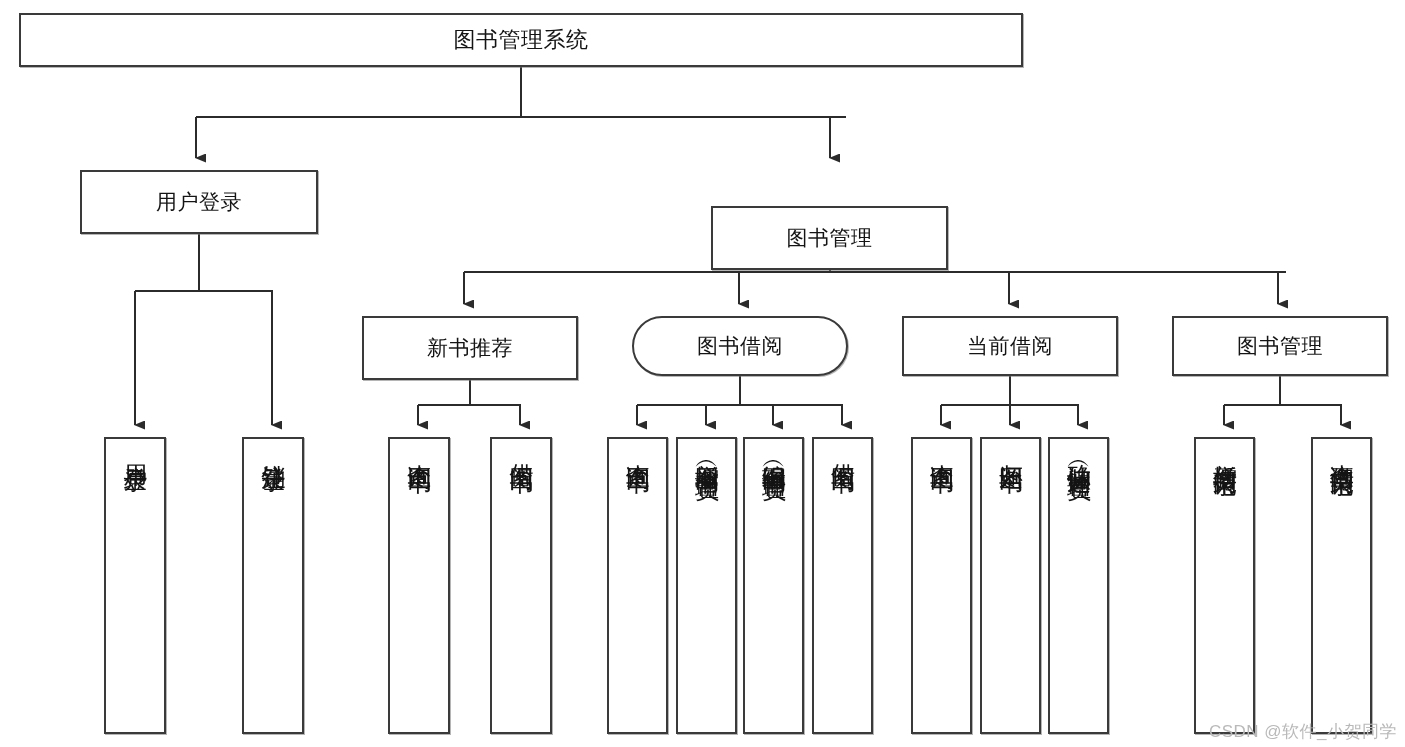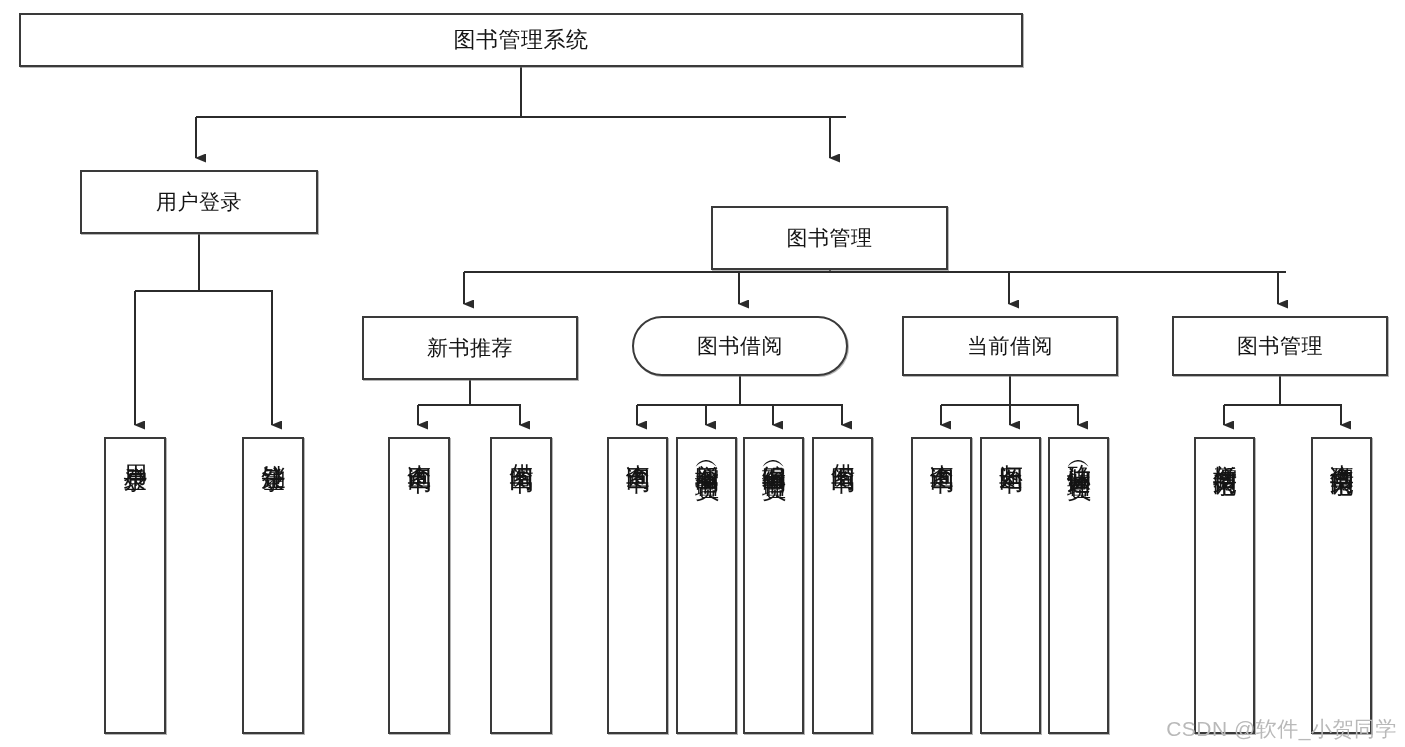--- a/index.html
+++ b/index.html
@@ -72,21 +72,21 @@
     line-height: 1.04;
     letter-spacing: 2px;
     white-space: nowrap;
     color: #141414;
   }
   
   #watermark {
     position: absolute;
     right: 8px;
     bottom: 4px;
-    font-size: 21px;
+    font-size: 17px;
     color: #b9b9b9;
     letter-spacing: 0.5px;
     user-select: none;
     white-space: nowrap;
   }
 </style>
 </head>
 <body>
 
 <div id="diagram-root">

